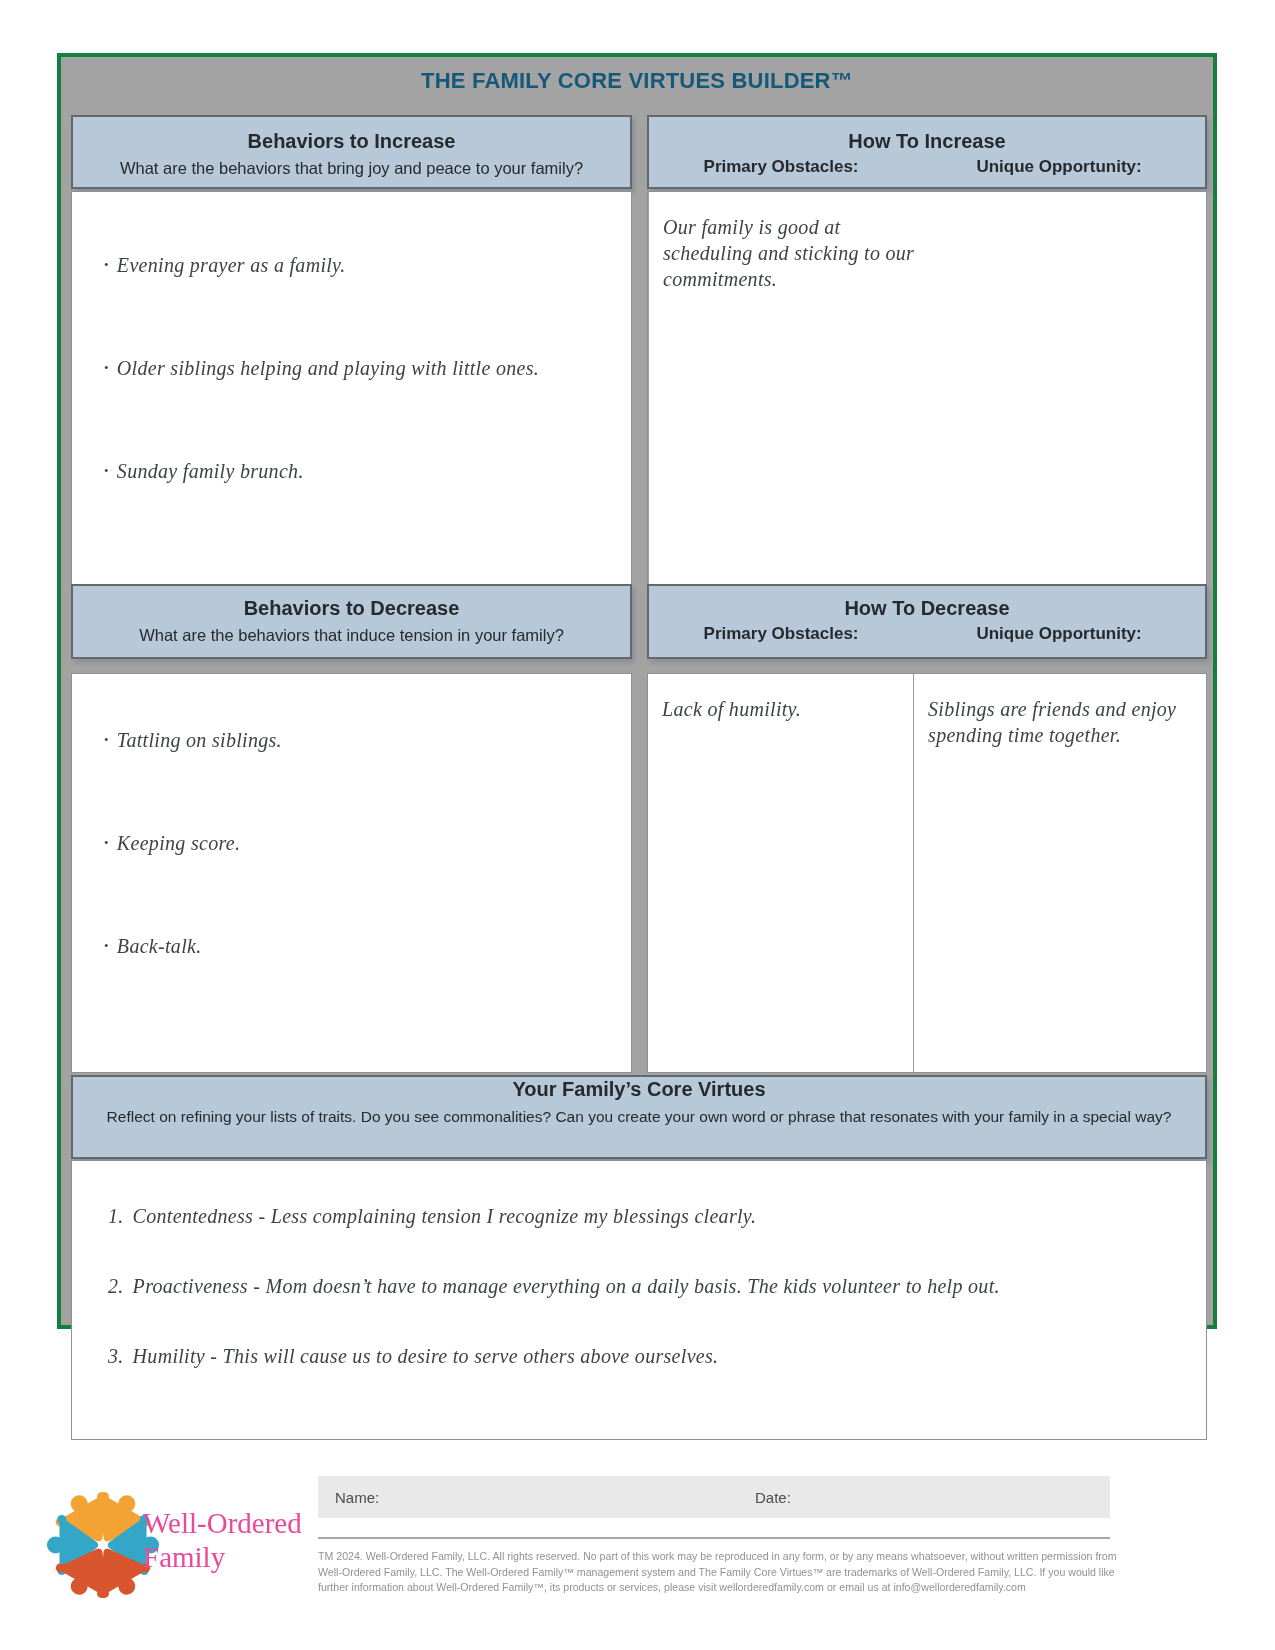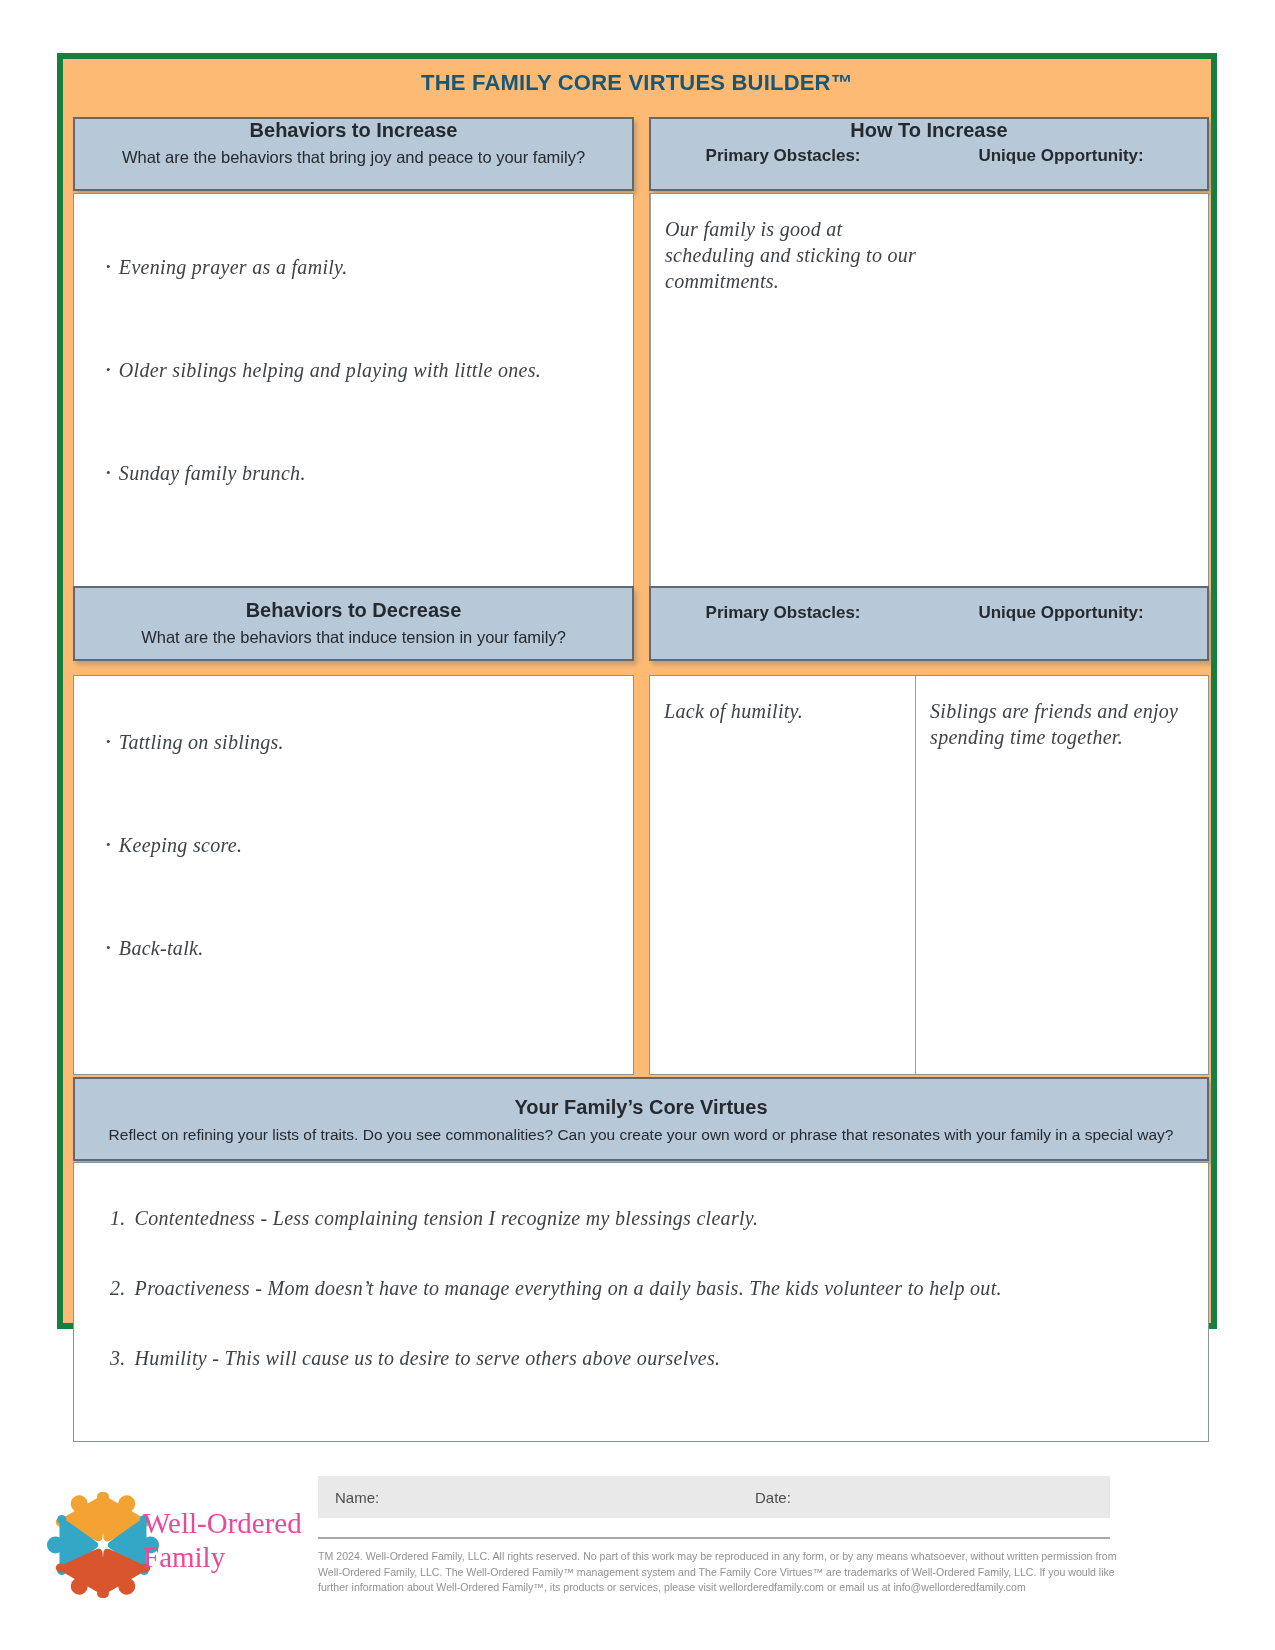--- a/index.html
+++ b/index.html
@@ -1,45 +1,45 @@
 <!DOCTYPE html>
 <html><head>
 <meta charset="utf-8">
 <style>
   * { margin:0; padding:0; box-sizing:border-box; }
   html,body { width:1275px; height:1650px; background:#ffffff; font-family:"Liberation Sans", sans-serif; position:relative; }
 
   .card {
     position:absolute; left:57px; top:53px; width:1160px; height:1276px;
-    background:#fdba74; border:6px solid #15803d;
+    background:#a3a3a3; border:4px solid #15803d;
   }
 
   .doc-title {
     position:absolute; top:11px; left:0; width:100%;
     text-align:center; font-size:22px; font-weight:bold; color:#155879;
     letter-spacing:.2px;
   }
 
   .hdr {
     position:absolute; background:#b7c9d9; border:2px solid #63686d;
     box-shadow:3px 4px 4px rgba(100,112,126,.35);
     color:#26292d; text-align:center;
   }
   .hdr-title { font-size:20px; font-weight:bold; }
   .hdr-prompt { font-size:16.5px; margin-top:6px; }
   .hdr-sub-row { display:flex; margin-top:4px;align-items:center; }
   .hdr-sub { font-size:17px; font-weight:bold; }
   .hdr-sub.l { width:47.5%; }
   .hdr-sub.r { width:52.5%; }
 
-  .hdr.row1 { top:58px; height:74px; }
+  .hdr.row1 { top:58px; height:74px; padding-top:13px; }
   .hdr.row2 { top:527px; height:75px; padding-top:11px; }
   .hdr.left  { left:10px;  width:561px; }
   .hdr.right { left:586px; width:560px; }
-  .hdr.full  { top:1018px; height:84px; left:10px; width:1136px; padding-top:17px; }
+  .hdr.full  { top:1018px; height:84px; left:10px; width:1136px; padding-top:1px; }
   .hdr.full .hdr-prompt { font-size:15.5px; margin-top:7px; }
 
   .box {
     position:absolute; background:#ffffff; border:1px solid #8d9298;
   }
   .box.row1 { top:134px; height:404px; }
   .box.row2 { top:616px; height:400px; }
   .box.left  { left:10px;  width:561px; }
   .box.right { left:586px; width:560px; display:flex; }
   .box.full  { top:1103px; height:280px; left:10px; width:1136px; }
@@ -119,20 +119,21 @@
     <div class="subcell r">
       <div class="cell-note hand">Our family is good at scheduling and sticking to our commitments.</div>
     </div>
   </div>
 
   <div class="hdr row2 left">
     <div class="hdr-title">Behaviors to Decrease</div>
     <div class="hdr-prompt">What are the behaviors that induce tension in your family?</div>
   </div>
   <div class="hdr row2 right">
+    <div class="hdr-title">How To Decrease</div>
     <div class="hdr-sub-row">
       <div class="hdr-sub l">Primary Obstacles:</div>
       <div class="hdr-sub r">Unique Opportunity:</div>
     </div>
   </div>
 
   <div class="box row2 left">
     <div class="bullet-list">
       <div class="bullet-item hand">
           <span class="bullet-dot">•</span>

